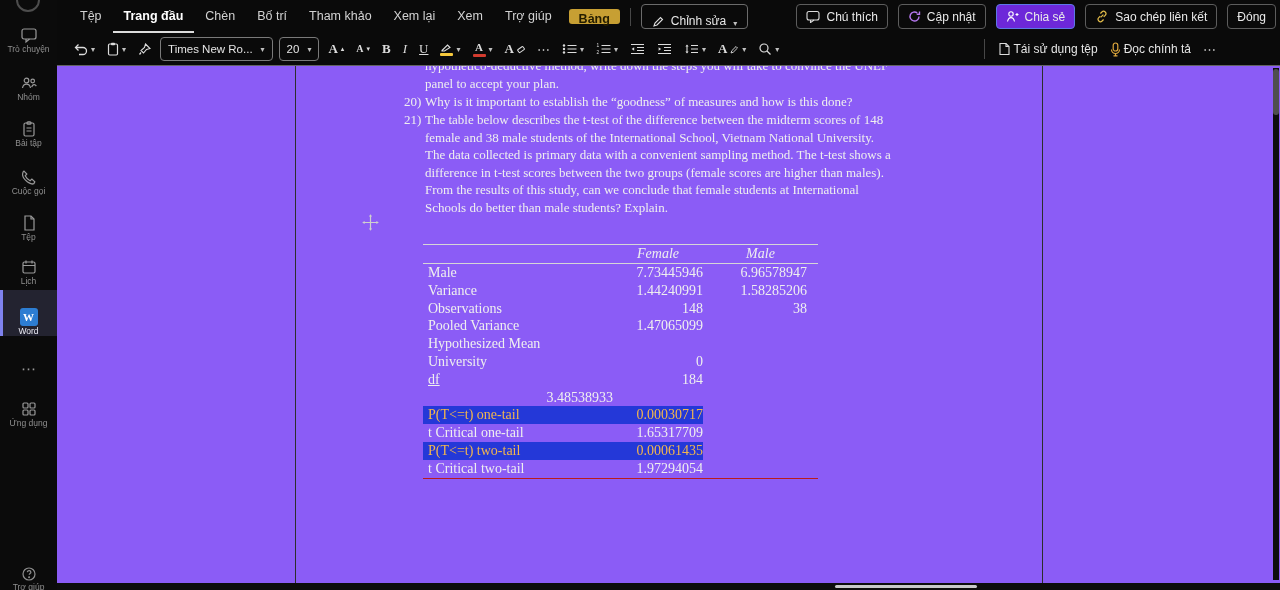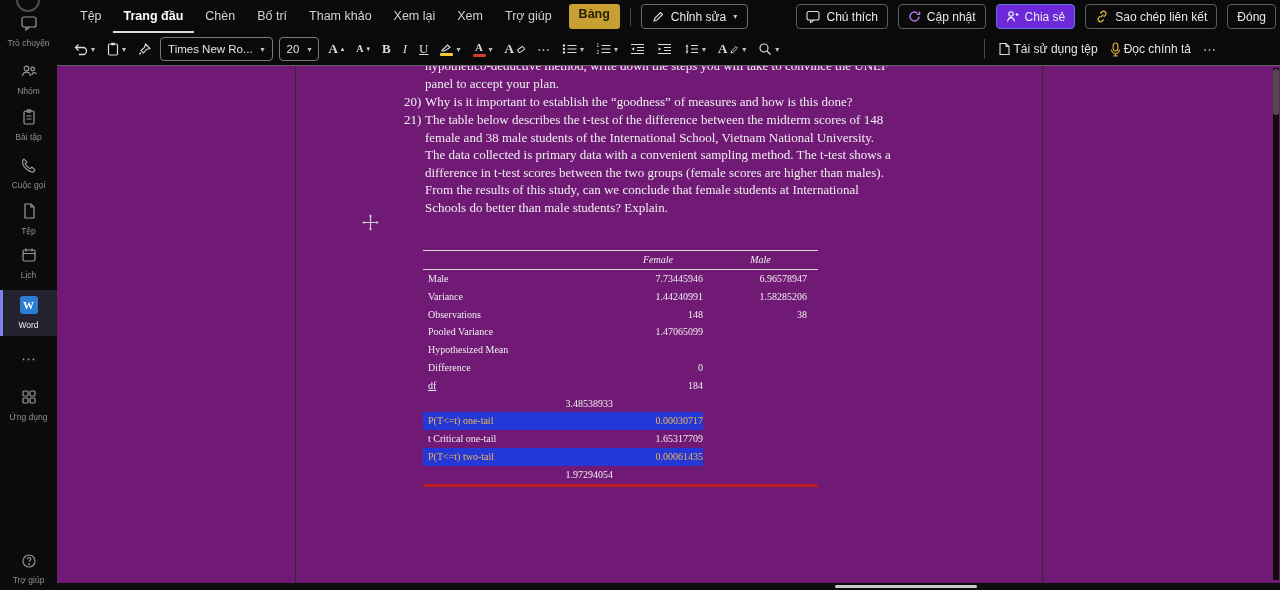--- a/index.html
+++ b/index.html
@@ -2,33 +2,33 @@
 <html><head>
 <meta charset="utf-8">
 <style>
   html,body{margin:0;padding:0}
   *{box-sizing:border-box}
   body{width:1280px;height:590px;background:#020202;font-family:"Liberation Sans",sans-serif;color:#e8e8e8;overflow:hidden;position:relative}
 
   
   .sidebar{position:absolute;left:0;top:0;width:57px;height:590px;background:#0b0b0b;z-index:20}
   .avatar-cut{position:absolute;left:16px;top:-12px;width:24px;height:24px;border-radius:50%;border:2px solid #4d4d4d}
-  .rail-item{position:absolute;left:0;width:57px;height:46px;display:flex;flex-direction:column;align-items:center;justify-content:center;gap:7px;color:#8f8f8f;cursor:default}
+  .rail-item{position:absolute;left:0;width:57px;height:46px;display:flex;flex-direction:column;align-items:center;justify-content:flex-end;gap:1px;color:#8f8f8f;cursor:default}
   .rail-item .rlabel{font-size:8.5px;line-height:9px;white-space:nowrap}
   .rail-item.active{background:#232330;box-shadow:inset 3px 0 0 #7f82ee;color:#ececf5}
   .more-glyph{font-size:15px;line-height:10px;color:#9a9a9a}
   .word-logo{width:18px;height:18px;border-radius:3px;background:#2d7dd2;color:#fff;font-weight:bold;font-size:11px;display:flex;align-items:center;justify-content:center;font-family:"Liberation Serif",serif}
 
   
   .ribbon{position:absolute;left:57px;top:0;width:1223px;height:33px;display:flex;align-items:center;background:#0a0a0a;padding-left:12px}
   .tab{padding:0 11px;font-size:12.5px;color:#d2d2d2;height:33px;line-height:33px;white-space:nowrap}
   .tab.active{color:#fff;font-weight:700;box-shadow:inset 0 -2px 0 #dcdcdc}
-  .tab.contextual{height:25px;line-height:21px;background:#c79f33;color:#241d00;border-radius:3px;margin-left:6px;font-weight:700;padding:0 10px}
+  .tab.contextual{height:15px;line-height:21px;background:#c79f33;color:#241d00;border-radius:3px;margin-left:6px;font-weight:700;padding:0 10px}
   .vdiv{width:1px;height:18px;background:#474747;margin:0 10px}
-  .edit-pill{display:flex;align-items:center;gap:7px;border:1px solid #6b6b6b;border-radius:4px;height:25px;padding:0 10px;font-size:12px;color:#e8e8e8;background:transparent;font-family:inherit}
+  .edit-pill{display:flex;align-items:flex-end;gap:7px;border:1px solid #6b6b6b;border-radius:4px;height:25px;padding:0 10px;font-size:12px;color:#e8e8e8;background:transparent;font-family:inherit}
   .chev{font-size:8px;color:#c0c0c0}
   .ribbon-right{margin-left:auto;display:flex;align-items:center;padding-right:4px}
   .rbtn{display:flex;align-items:center;gap:6px;border:1px solid #5d5d5d;border-radius:4px;height:25px;padding:0 9px;font-size:12px;color:#e9e9e9;background:transparent;margin-left:10px;white-space:nowrap;font-family:inherit}
   .rbtn.share{background:#6d28d9;border-color:#5d77e6}
 
   
   .toolbar{position:absolute;left:57px;top:33px;width:1223px;height:33px;background:#0a0a0a;border-bottom:1px solid #636363;display:flex;align-items:center;padding:0 10px}
   .tbtn{display:flex;align-items:center;justify-content:center;gap:3px;height:26px;padding:0 4px;margin:0 2px;color:#dcdcdc;font-size:13px;white-space:nowrap;background:transparent;border:none;font-family:inherit}
   .combo{display:flex;align-items:center;gap:8px;border:1px solid #7a7a7a;border-radius:4px;height:24px;padding:0 7px;font-size:11.5px;color:#e4e4e4;margin:0 3px}
   .tdivider{width:1px;height:20px;background:#474747;margin:0 7px}
@@ -36,27 +36,27 @@
   .cbar{width:13px;height:3px;border-radius:1px}
   .serifA{font-family:"Liberation Serif",serif;font-weight:700;font-size:13px;line-height:12px}
   .growA{font-size:13px}.shrinkA{font-size:10px}
   .b-b{font-weight:700;font-family:"Liberation Serif",serif}
   .b-i{font-style:italic;font-family:"Liberation Serif",serif}
   .b-u{text-decoration:underline;font-family:"Liberation Serif",serif}
   .toolbar-right{margin-left:auto;display:flex;align-items:center;padding-right:48px}
   .tlabel{font-size:12px;color:#e4e4e4}
 
   
-  .doc{position:absolute;left:57px;top:66px;width:1223px;height:517px;background:#701a75;overflow:hidden}
+  .doc{position:absolute;left:57px;top:66px;width:1223px;height:517px;background:#8b5cf6;overflow:hidden}
   .pageline{position:absolute;top:0;bottom:0;width:1px;background:#2d2d2d}
   .dtext{position:absolute;font-family:"Liberation Serif","DejaVu Serif",serif;font-size:13px;color:#efefef;white-space:nowrap;line-height:16px}
   .tmove{position:absolute;left:305px;top:148px;width:17px;height:17px}
 
   
-  .ttable{position:absolute;left:366px;top:184px;width:395px;font-family:"Liberation Serif","DejaVu Serif",serif;font-size:10px;color:#efefef;border-top:1px solid #d6d6d6;border-bottom:3px solid #b91c1c}
+  .ttable{position:absolute;left:366px;top:178px;width:395px;font-family:"Liberation Serif","DejaVu Serif",serif;font-size:14px;color:#efefef;border-top:1px solid #d6d6d6;border-bottom:1px solid #b91c1c}
   .thead{display:grid;grid-template-columns:190px 90px 115px;height:19px;line-height:18px;border-bottom:1px solid #d6d6d6;font-style:italic}
   .h-f,.h-m{text-align:center}
   .trow{display:grid;grid-template-columns:190px 90px 115px;height:17.8px;line-height:17.8px}
   .c-label{padding-left:5px}
   .c-f{text-align:right}
   .c-m{text-align:right;padding-right:11px}
   .trow.sel .c-label,.trow.sel .c-f{background:#2438d8;color:#f2b64e}
   .c-label.u{text-decoration:underline}
 
   
@@ -456,21 +456,21 @@
       <span class="c-label">Pooled Variance</span>
       <span class="c-f">1.47065099</span>
       <span class="c-m"></span>
     </div>
     <div class="trow">
       <span class="c-label">Hypothesized Mean</span>
       <span class="c-f"></span>
       <span class="c-m"></span>
     </div>
     <div class="trow">
-      <span class="c-label">Difference</span>
+      <span class="c-label">University</span>
       <span class="c-f">0</span>
       <span class="c-m"></span>
     </div>
     <div class="trow">
       <span class="c-label u">df</span>
       <span class="c-f">184</span>
       <span class="c-m"></span>
     </div>
     <div class="trow">
       <span class="c-f">3.48538933</span>
@@ -485,20 +485,21 @@
       <span class="c-label">t Critical one-tail</span>
       <span class="c-f">1.65317709</span>
       <span class="c-m"></span>
     </div>
     <div class="trow sel">
       <span class="c-label">P(T&lt;=t) two-tail</span>
       <span class="c-f">0.00061435</span>
       <span class="c-m"></span>
     </div>
     <div class="trow">
+      <span class="c-label">t Critical two-tail</span>
       <span class="c-f">1.97294054</span>
       <span class="c-m"></span>
     </div>
   </div>
 
   <div class="vscroll">
     <div class="vthumb"></div>
   </div>
 </div>
 

